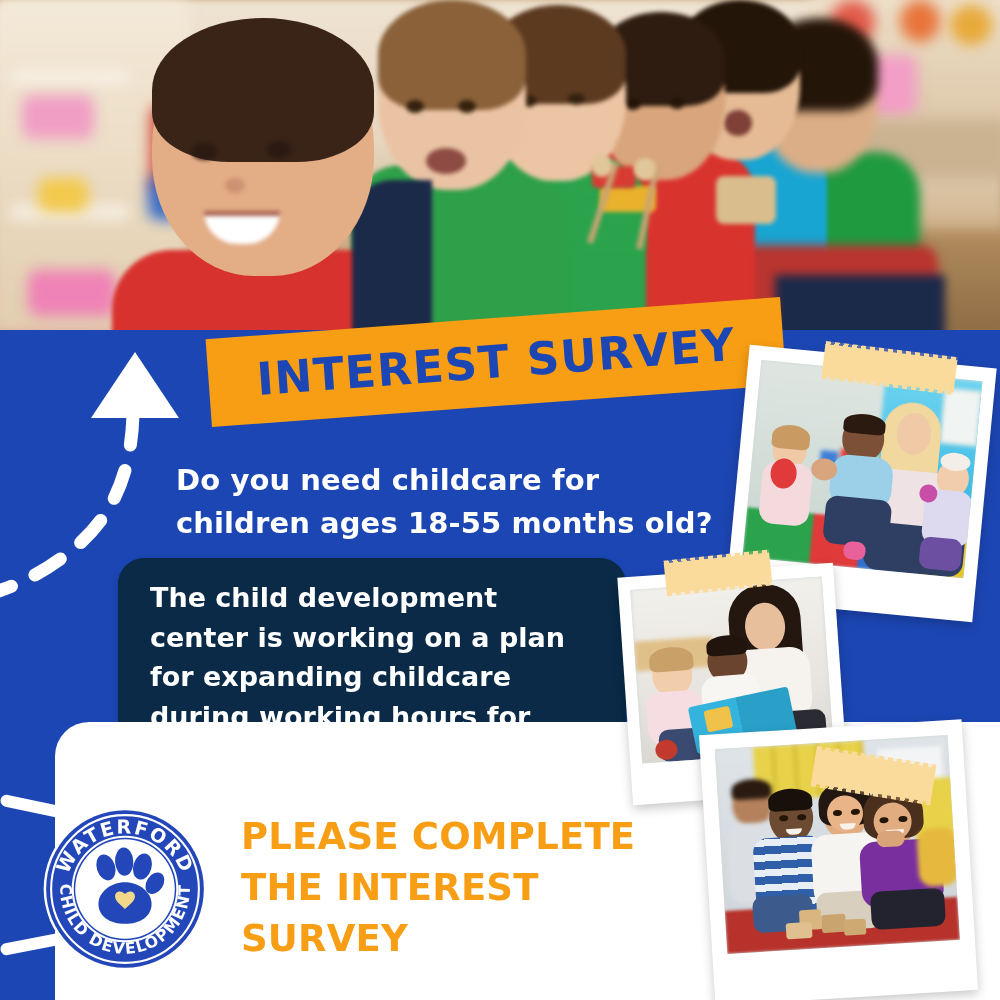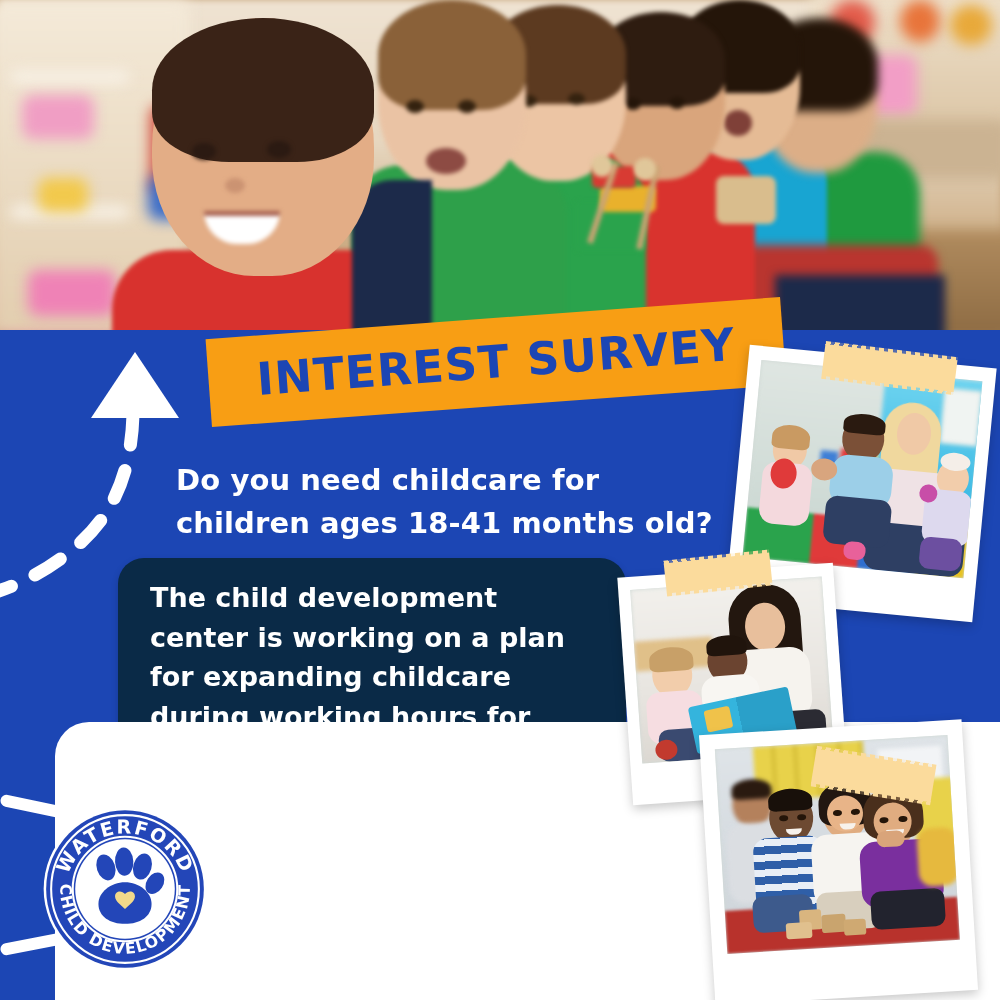--- a/index.html
+++ b/index.html
@@ -309,21 +309,21 @@
 
   <div class="triangle"></div>
   <svg class="trail" width="260" height="320" viewBox="0 0 260 320">
     <path d="M133 75 C 131 135, 112 178, 72 210 C 40 236, 10 248, -14 255" stroke="#ffffff" stroke-width="13" fill="none" stroke-linecap="round" stroke-dasharray="30 26"></path>
   </svg>
 
   <div class="banner-orange">
     <div class="txt">INTEREST SURVEY</div>
   </div>
 
-  <div class="question">Do you need childcare for children ages 18-41 months old?</div>
+  <div class="question">Do you need childcare for children ages 18-55 months old?</div>
 
   <div class="info-box">
     <div class="body-txt">The child development center is working on a plan for expanding childcare during working hours for children under 3 years.</div>
   </div>
 
   <div class="polaroid" style="left:737px;top:356px;width:248px;height:255px;transform:rotate(5.5deg);">
     <div class="photo" style="left:13px;top:14px;width:222px;height:198px;">
       <div class="ph blurbg" style="left:0;top:0;width:100%;height:100%;background:linear-gradient(180deg,#dfe6e2 0%,#d2ddd8 55%,#c7d4cf 100%);"></div>
       <div class="ph blurbg" style="left:125px;top:0;width:100px;height:130px;background:linear-gradient(180deg,#6fd4f0,#39b8e3);"></div>
       <div class="ph blurbg" style="left:185px;top:10px;width:34px;height:52px;background:#f0f4f2;border:2px solid #dfe6e2;"></div>
@@ -460,14 +460,15 @@
     <g fill="#2346B8">
       <ellipse cx="77" cy="74" rx="11" ry="16" transform="rotate(-18 77 74)"></ellipse>
       <ellipse cx="99" cy="67" rx="11" ry="17" transform="rotate(-3 99 67)"></ellipse>
       <ellipse cx="121" cy="73" rx="11" ry="16" transform="rotate(16 121 73)"></ellipse>
       <ellipse cx="136" cy="93" rx="10" ry="14" transform="rotate(33 136 93)"></ellipse>
       <path d="M100 92 C117 92 132 104 132 118 C132 133 118 142 100 142 C82 142 68 133 68 118 C68 104 83 92 100 92 Z"></path>
     </g>
     <path d="M100 106 C96 101 88 102 88 109 C88 115 96 120 100 124 C104 120 112 115 112 109 C112 102 104 101 100 106 Z" fill="#F2D98A"></path>
   </svg>
 
+  <div class="cta">PLEASE COMPLETE THE INTEREST SURVEY</div>
 
 </div>
 
 </body></html>

